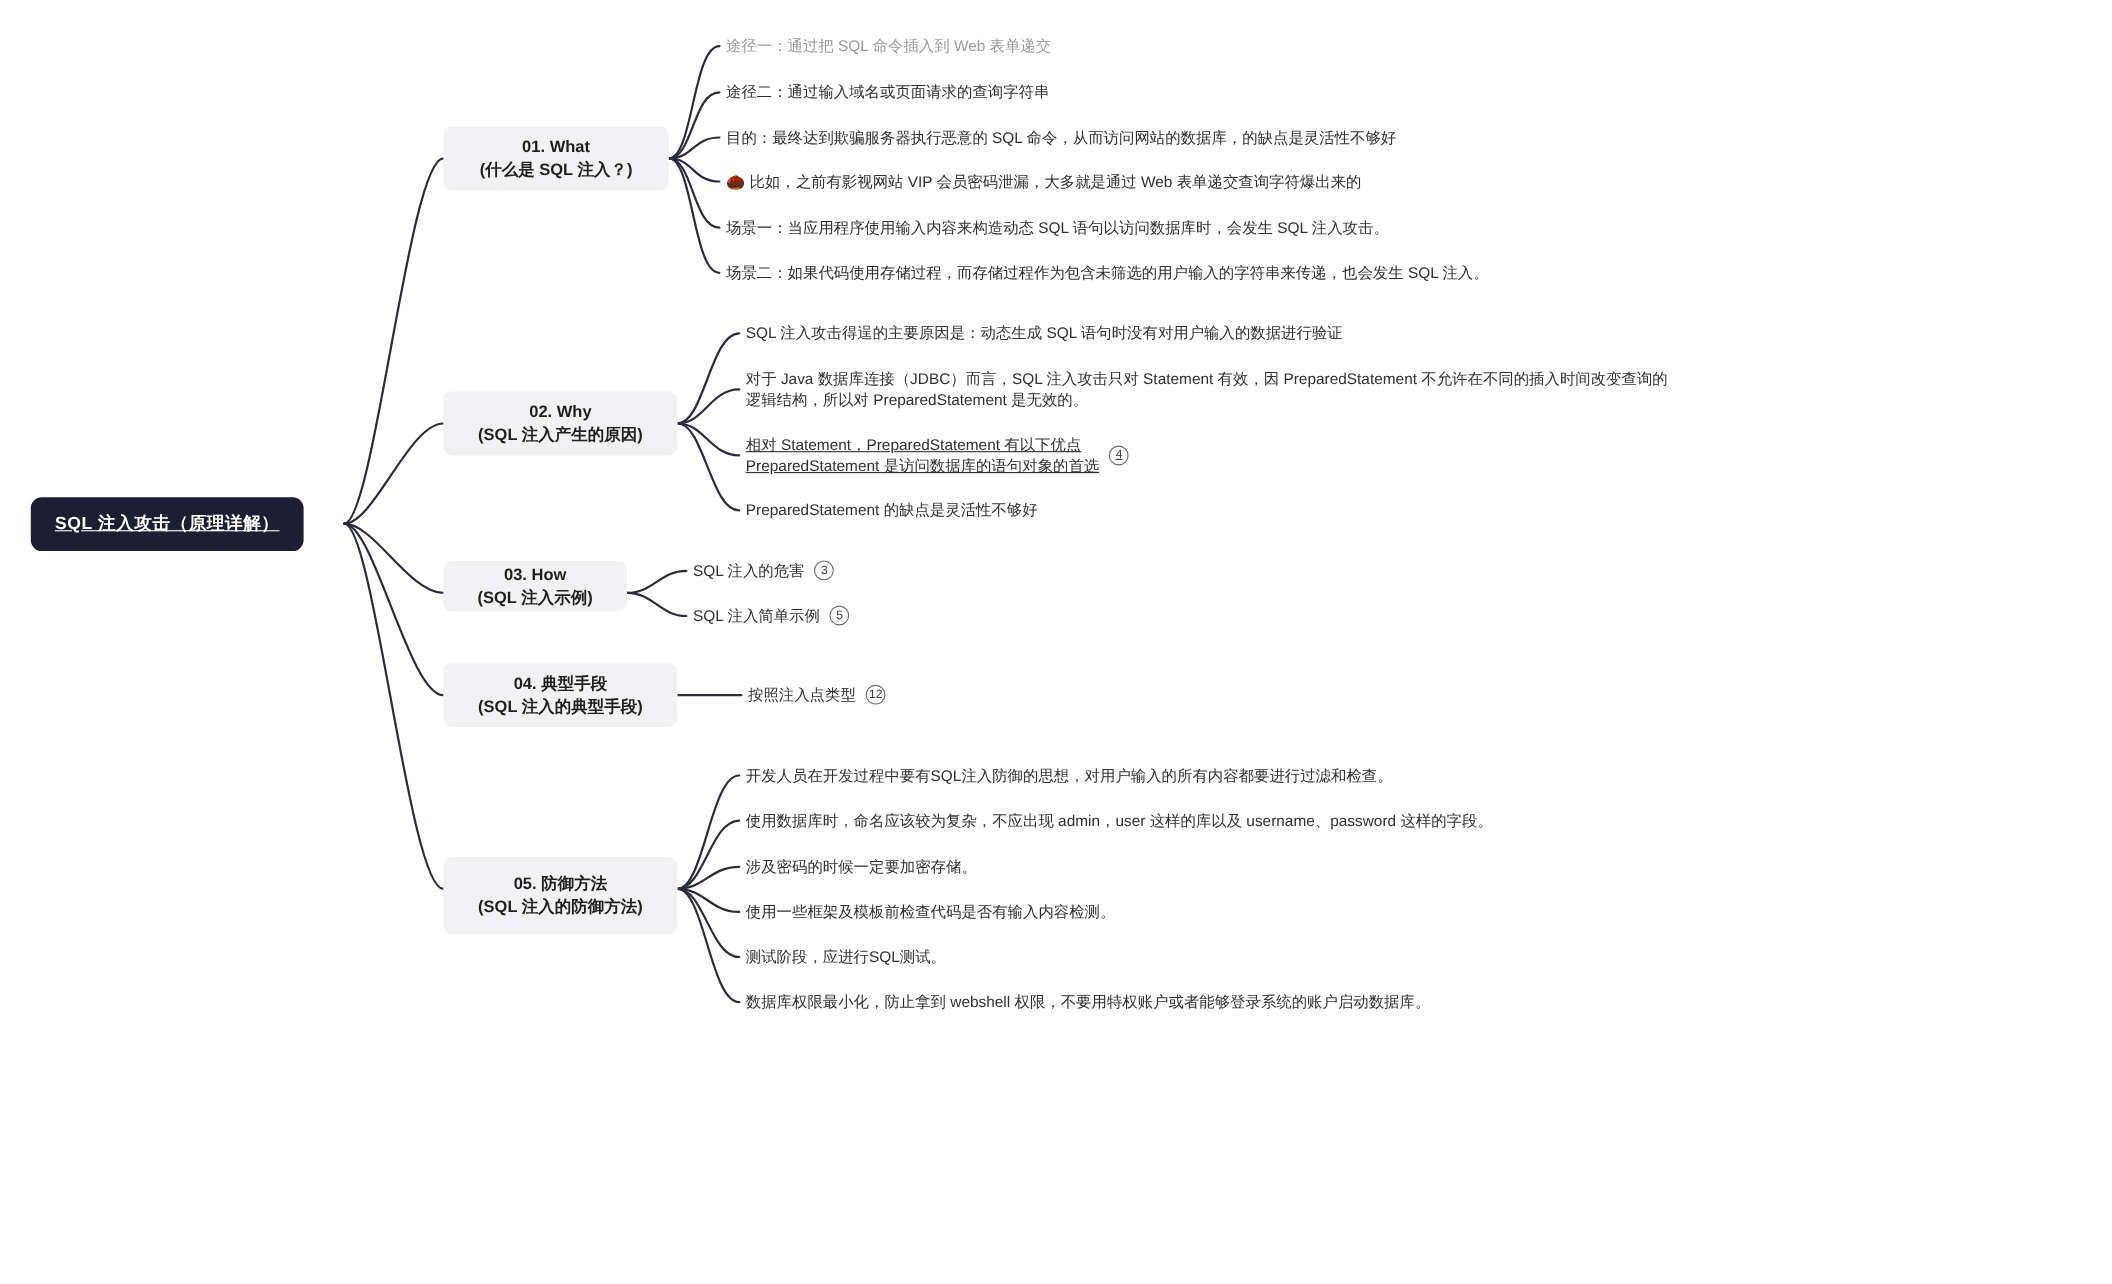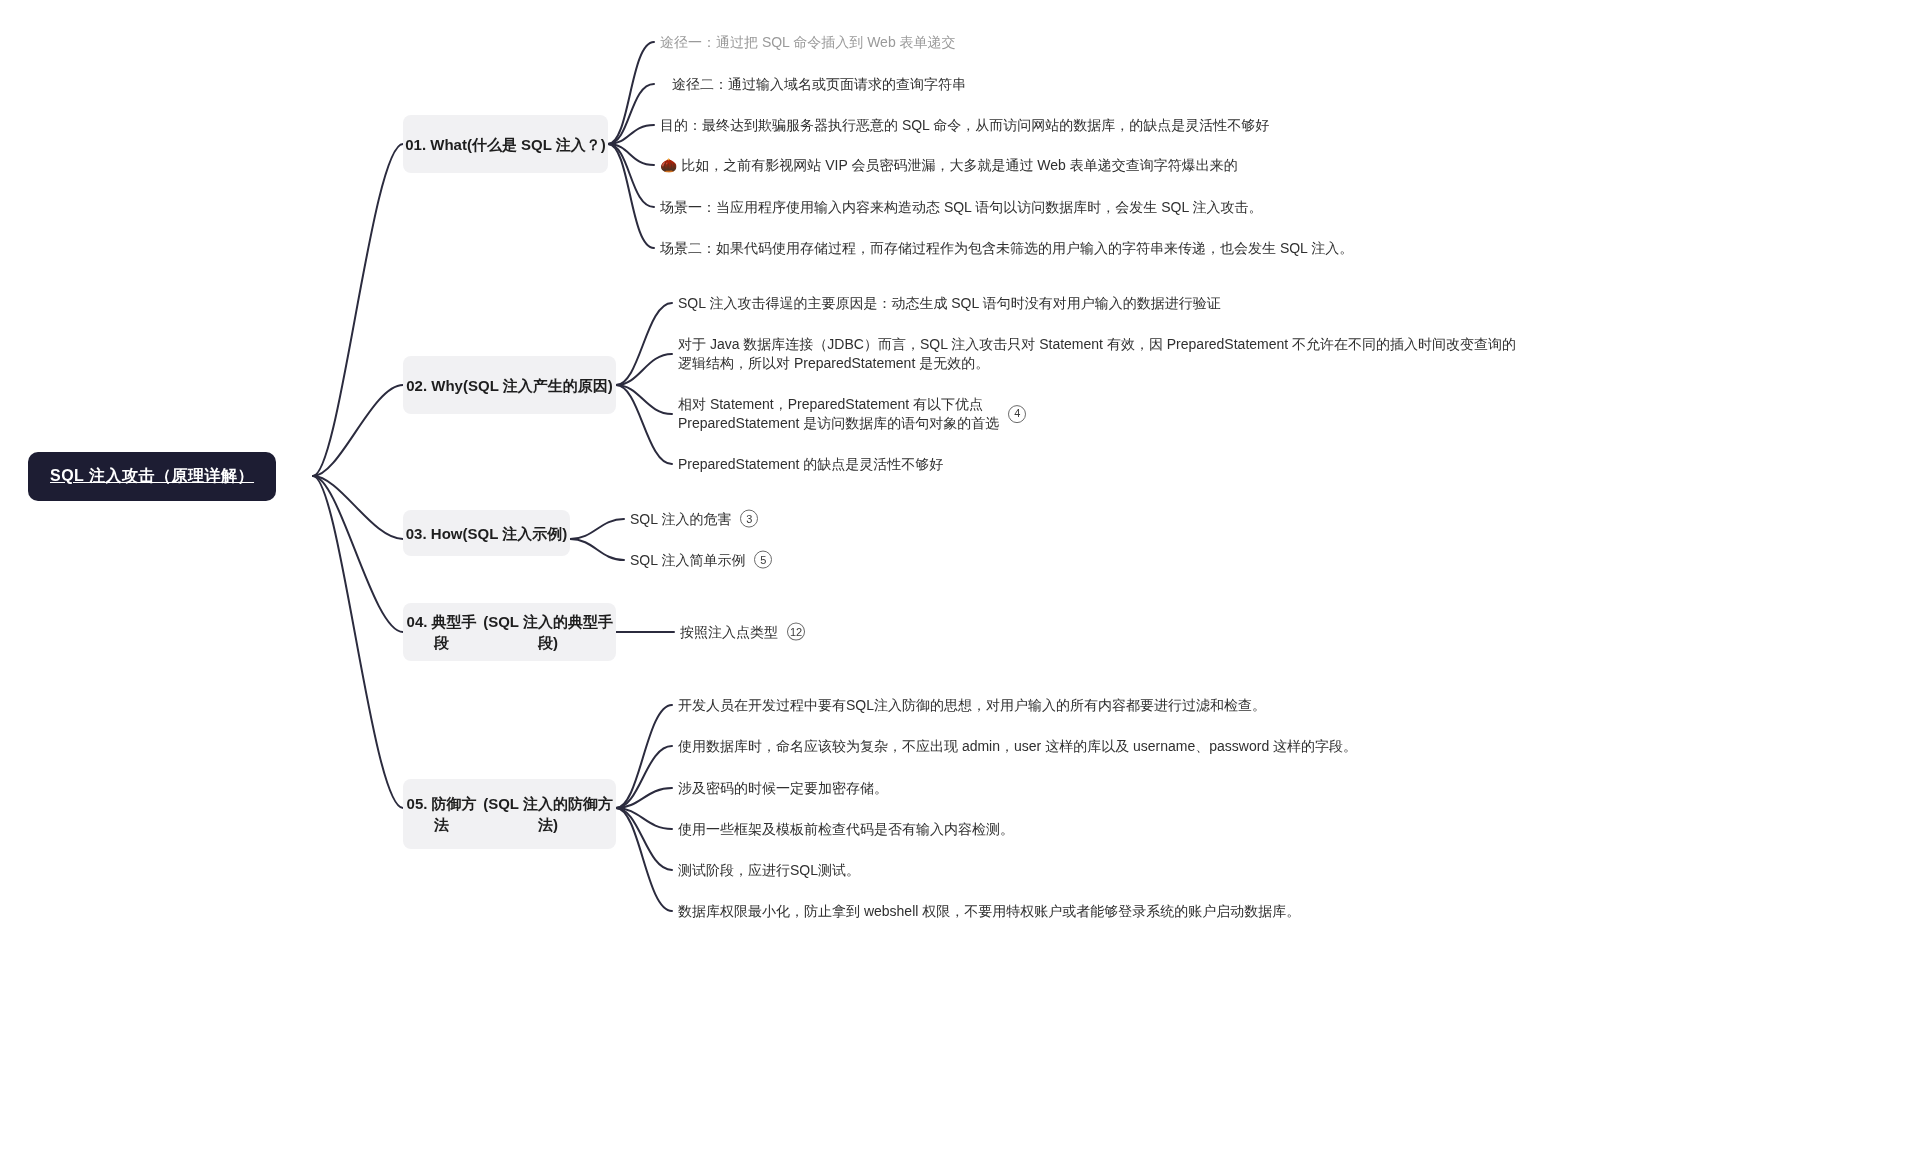--- a/index.html
+++ b/index.html
@@ -30,39 +30,39 @@
     white-space: nowrap;
     letter-spacing: 0.5px;
   }
   .branch-node {
     background: var(--branch_bg, #f1f1f3);
     color: #1e1e1e;
     font-weight: bold;
     font-size: 15px;
     border-radius: 8px;
     display: flex;
-    flex-direction: row;
+    flex-direction: column;
     justify-content: center;
     align-items: center;
     text-align: center;
     line-height: 1.4;
   }
   .leaf {
     position: absolute;
     transform: translateY(-50%);
     font-size: 14px;
     color: #2f2f2f;
     line-height: 1.35;
     display: flex;
     align-items: center;
     gap: 9px;
     white-space: nowrap;
   }
   .leaf.wrap { white-space: normal; }
-  .leaf.pre  { white-space: pre-line; }
+  .leaf.pre  { white-space: pre-line; text-decoration: underline; }
   .leaf.muted { color: var(--muted_text, #9a9a9a); }
   .badge {
     flex: 0 0 auto;
     min-width: 18px;
     height: 18px;
     padding: 0 2px;
     border: 1px solid #6a6a6a;
     border-radius: 50%;
     display: inline-flex;
     align-items: center;
@@ -113,21 +113,21 @@
 
   <div class="node root-node" style="left:28px; top:452px;text-decoration:underline;">SQL 注入攻击（原理详解）</div>
 
   <div class="node branch-node" style="left:403px; top:115px; width:205px; height:58px;">
     <span>01. What</span>
     <span>(什么是 SQL 注入？)</span>
   </div>
   <div class="leaf muted" style="left:660px; top:42px;">
     <span>途径一：通过把 SQL 命令插入到 Web 表单递交</span>
   </div>
-  <div class="leaf" style="left:660px; top:84px;margin-left:12px;">
+  <div class="leaf" style="left:660px; top:84px;">
     <span>途径二：通过输入域名或页面请求的查询字符串</span>
   </div>
   <div class="leaf" style="left:660px; top:125px;">
     <span>目的：最终达到欺骗服务器执行恶意的 SQL 命令，从而访问网站的数据库，的缺点是灵活性不够好</span>
   </div>
   <div class="leaf" style="left:660px; top:165px;">
     <span>🌰 比如，之前有影视网站 VIP 会员密码泄漏，大多就是通过 Web 表单递交查询字符爆出来的</span>
   </div>
   <div class="leaf" style="left:660px; top:207px;">
     <span>场景一：当应用程序使用输入内容来构造动态 SQL 语句以访问数据库时，会发生 SQL 注入攻击。</span>

